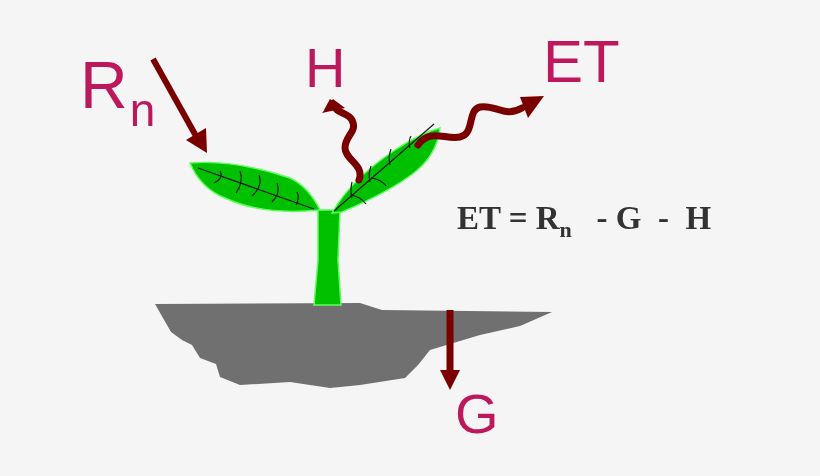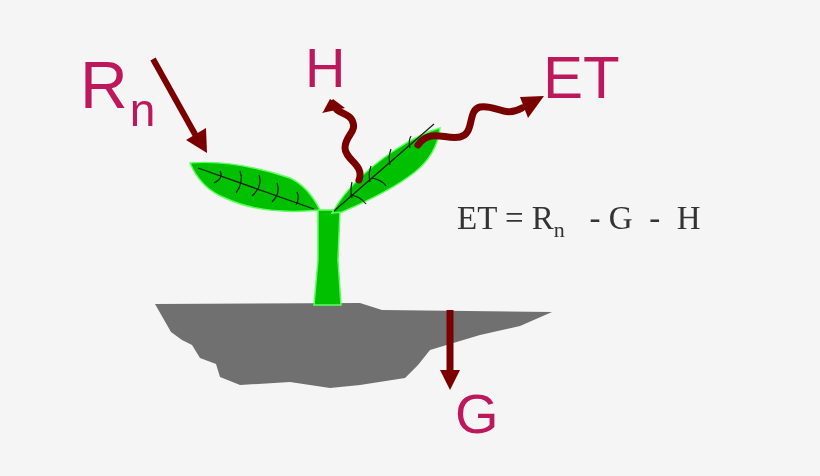--- a/index.html
+++ b/index.html
@@ -11,26 +11,26 @@
     .canvas { position: absolute; left: 0; top: 0; width: 820px; height: 476px; }
     .label {
       position: absolute;
       font-family: "Liberation Sans", sans-serif;
       color: #be185d;
       line-height: 1;
     }
     .lbl-rn { left: 80px; top: 52px; font-size: 66px; }
     .lbl-rn sub { font-size: 46px; vertical-align: -18px; margin-left: 2px; }
     .lbl-h { left: 305px; top: 40px; font-size: 56px; }
-    .lbl-et { left: 543px; top: 48px; font-size: 60px; }
+    .lbl-et { left: 543px; top: 32px; font-size: 60px; }
     .lbl-g { left: 455px; top: 386px; font-size: 56px; }
     .equation {
       position: absolute; left: 457px; top: 200px;
       font-family: "Liberation Serif", serif;
-      font-size: 33px; color: #333333; white-space: pre;
+      font-size: 33px; color: #333333; white-space: pre; font-weight: bold;
     }
     .equation .sub { font-size: 22px; vertical-align: -8px; }
   </style>
 </head>
 <body>
 
 <svg class="canvas" viewBox="0 0 820 476" xmlns="http://www.w3.org/2000/svg">
 
   <polygon points="155,304 360,303 382,310 552,312 520,326 480,335 430,350 418,365 405,378 360,385 330,388 290,382 240,385 220,377 216,364 200,358 192,345 182,340 171,332" fill="#707070"></polygon>
 

